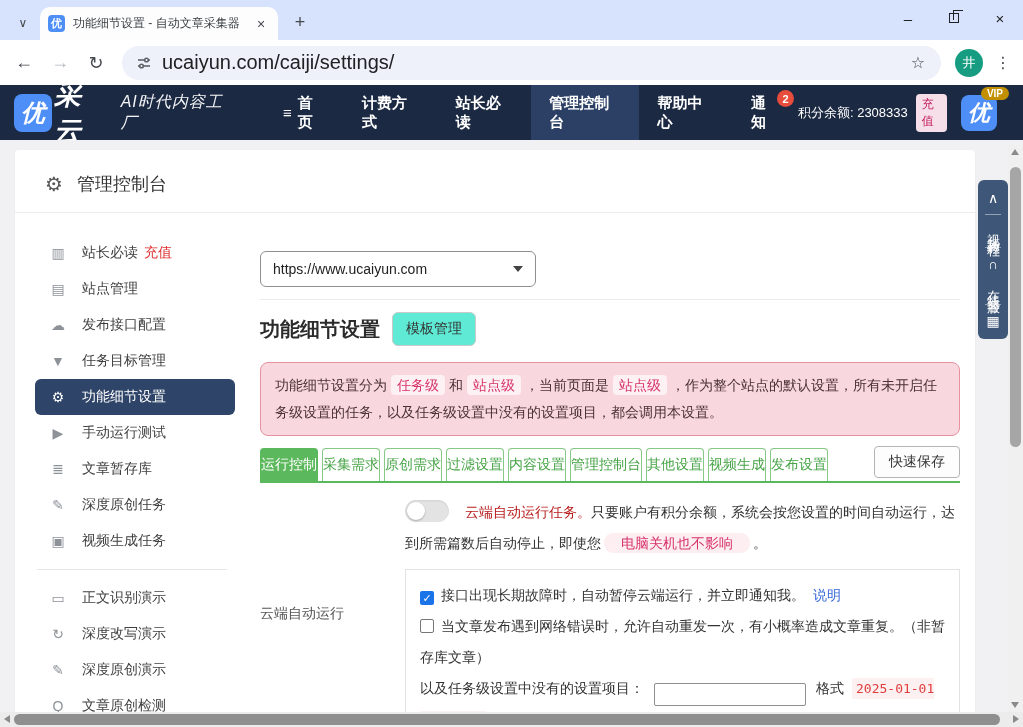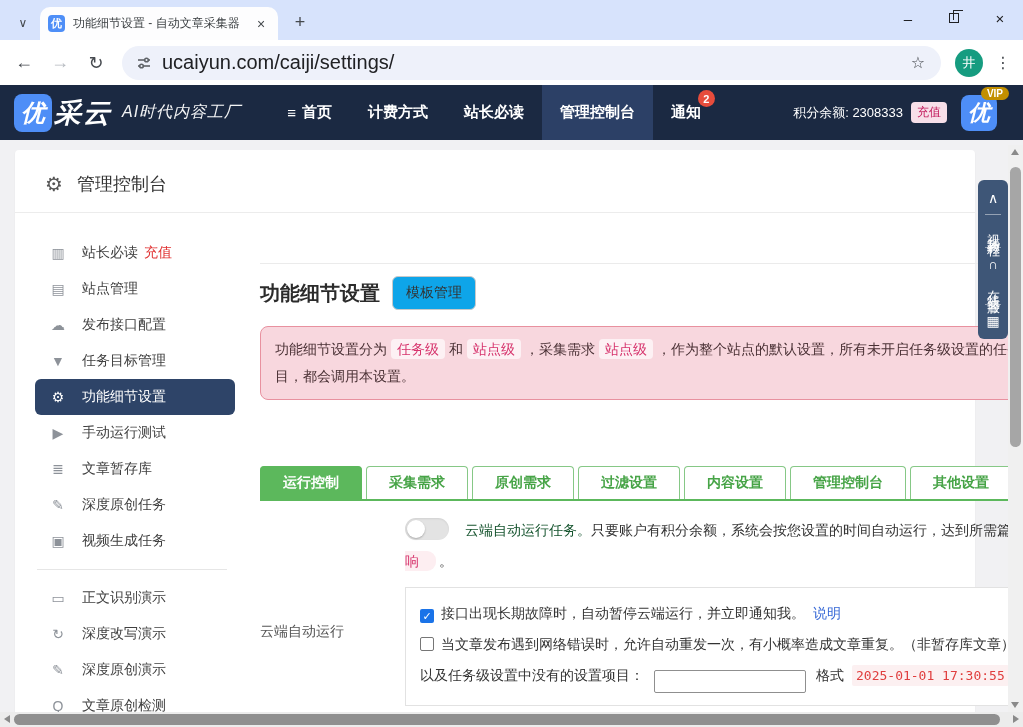--- a/index.html
+++ b/index.html
@@ -67,37 +67,37 @@
   .side-divider { border-top:1px solid #e6e6e6; margin:10px 8px 10px 2px; height:0; }
 
   
   .main { flex:1; padding:38px 15px 0 15px; }
   .site-select { width:276px; height:36px; border:1px solid #8f8f8f; border-radius:6px; display:flex; align-items:center; padding:0 12px; font-size:14px; color:#222; background:#fff; cursor:pointer; }
   .site-select .sel-val { flex:1; }
   .caret-down { width:0; height:0; border-left:5px solid transparent; border-right:5px solid transparent; border-top:6px solid #444; }
   .main-divider { border-bottom:1px solid #ebebeb; margin-top:12px; }
   .section-head { display:flex; align-items:center; margin-top:12px; gap:12px; }
   .section-title { font-size:20px; font-weight:bold; color:#2b2b2b; }
-  .tpl-btn { border:1px solid #c9c9c9; background:#0ea5e9; border-radius:6px; padding:7px 13px; font-size:14px; color:#333; cursor:pointer; font-family:inherit; }
+  .tpl-btn { border:1px solid #c9c9c9; background:#5eead4; border-radius:6px; padding:7px 13px; font-size:14px; color:#333; cursor:pointer; font-family:inherit; }
   .alert { margin-top:16px; background:#f8d7de; border:1px solid #e8919f; border-radius:8px; padding:9px 14px; font-size:14px; line-height:27px; color:#4a3135; }
   .alert .code-badge { background:#fdf1f4; color:#d6336c; padding:2px 6px; border-radius:4px; margin:0 4px; }
 
   
   .tabs-row { display:flex; align-items:flex-end; margin-top:10px; border-bottom:2px solid #5cb85c; }
-  .tab-item { border:1px solid #86c886; border-bottom:none; border-radius:4px 4px 0 0; padding:7px 22px; font-size:14px; color:#47a447; background:#fff; margin-right:4px; cursor:pointer; white-space:nowrap;font-weight:bold; }
+  .tab-item { border:1px solid #86c886; border-bottom:none; border-radius:4px 4px 0 0; padding:7px 0; font-size:14px; color:#47a447; background:#fff; margin-right:4px; cursor:pointer; white-space:nowrap; }
   .tab-item.active { background:#5cb85c; border-color:#5cb85c; color:#fff; }
   .quick-save { margin-left:auto; margin-bottom:3px; border:1px solid #b5b5b5; background:#fdfdfd; border-radius:4px; padding:6px 14px; font-size:14px; color:#333; cursor:pointer; font-family:inherit; }
 
   
   .toggle-row { display:flex; margin-top:14px; }
   .label-col { width:145px; flex:0 0 auto; }
   .toggle-para { flex:1; font-size:14px; line-height:31px; color:#333; }
   .switch { display:inline-block; width:44px; height:22px; background:#e3e3e3; border-radius:11px; position:relative; vertical-align:-5px; margin-right:16px; cursor:pointer; box-shadow:inset 0 1px 2px rgba(0,0,0,.08); }
   .switch .knob { position:absolute; left:2px; top:2px; width:18px; height:18px; border-radius:50%; background:#fff; box-shadow:0 1px 2px rgba(0,0,0,.25); }
-  .green-lead { color:#14532d;margin-top:28px; }
+  .green-lead { color:#b91c1c;margin-top:28px; }
   .pink-hl { background:#fdeef1; color:#d6336c; padding:2px 17px; border-radius:9px; margin:0 3px; }
 
   
   .form-row { display:flex; margin-top:10px; }
   .form-label { width:145px; flex:0 0 auto; padding-top:36px; font-size:14px; color:#555; }
   .form-box { flex:1; border:1px solid #e2e2e2; padding:10px 14px 12px 14px; font-size:14px; line-height:31px; color:#333; background:#fff; }
   .cbx { display:inline-block; width:14px; height:14px; border-radius:2px; vertical-align:-2px; margin-right:7px; cursor:pointer; }
   .cbx.checked { background:#1a73e8; color:#fff; font-size:11px; line-height:14px; text-align:center; }
   .cbx.unchecked { background:#fff; border:1.5px solid #767676; }
   .link { color:#3668d6; margin-left:8px; text-decoration:none; cursor:pointer;text-align:center; }
@@ -187,20 +187,25 @@
           <span>站长必读</span>
 
         </div>
 
         <div class="nav-item active">
 
           <span>管理控制台</span>
 
         </div>
 
+        <div class="nav-item">
+
+          <span>帮助中心</span>
+
+        </div>
 
         <div class="nav-item">
 
           <span>通知</span>
           <span class="nav-badge">2</span>
         </div>
       </div>
     <div class="nav-right">
       <span class="points">积分余额: 2308333</span>
       <span class="recharge-badge">充值</span>
@@ -294,29 +299,33 @@
             </div>
 
             <div class="side-item">
               <span class="side-ic">Q</span>
               <span class="side-label">文章原创检测</span>
 
             </div>
           </div>
 
         <div class="main">
+          <div class="site-select">
+            <span class="sel-val">https://www.ucaiyun.com</span>
+            <span class="caret-down"></span>
+          </div>
           <div class="main-divider"></div>
 
           <div class="section-head">
             <span class="section-title">功能细节设置</span>
             <button class="tpl-btn">模板管理</button>
           </div>
 
           <div class="alert">
-            <span>功能细节设置分为</span><span class="code-badge">任务级</span><span>和</span><span class="code-badge">站点级</span><span>，采集需求</span><span class="code-badge">站点级</span><span>，作为整个站点的默认设置，所有未开启任务级设置的任务，以及任务级设置中没有的设置项目，都会调用本设置。</span>
+            <span>功能细节设置分为</span><span class="code-badge">任务级</span><span>和</span><span class="code-badge">站点级</span><span>，当前页面是</span><span class="code-badge">站点级</span><span>，作为整个站点的默认设置，所有未开启任务级设置的任务，以及任务级设置中没有的设置项目，都会调用本设置。</span>
           </div>
 
           <div class="tabs-row">
             <span style="display:flex;align-items:flex-end;">
 
                 <span class="tab-item active"><span>运行控制</span></span>
 
                 <span class="tab-item"><span>采集需求</span></span>
 
                 <span class="tab-item"><span>原创需求</span></span>

